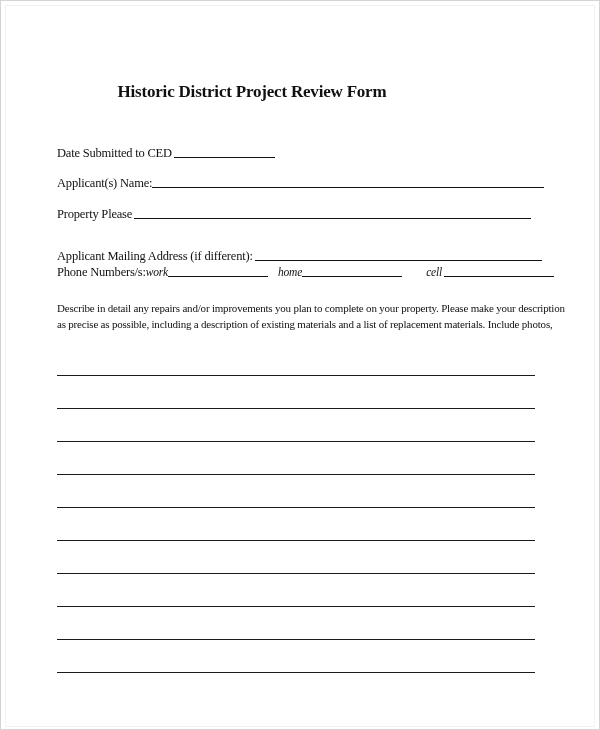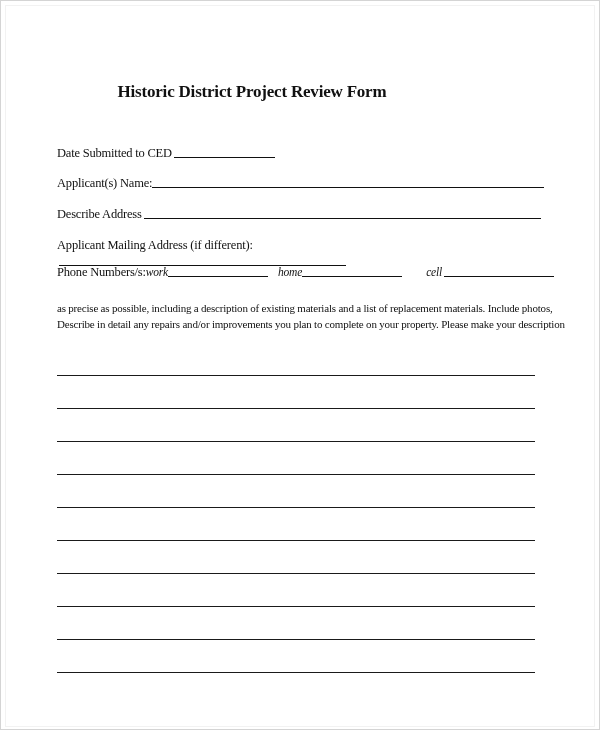--- a/index.html
+++ b/index.html
@@ -96,42 +96,42 @@
   <span class="label">Date Submitted to CED </span>
   <span class="line" style="width:101px;"></span>
 </div>
 
 <div class="field" style="top:175px;">
   <span class="label">Applicant(s) Name:</span>
   <span class="line" style="width:392px;margin-left:0;"></span>
 </div>
 
 <div class="field" style="top:206px;">
-  <span class="label">Describe Address </span>
+  <span class="label">Property Please </span>
   <span class="line" style="width:397px;"></span>
 </div>
 
-<div class="field" style="top:237px;flex-direction:column;">
+<div class="field" style="top:248px;">
   <span class="label">Applicant Mailing Address (if different): </span>
   <span class="line" style="width:287px;"></span>
 </div>
 
 <div class="field" style="top:264px;">
   <span class="label">Phone Numbers/s:  </span>
   <span class="sub">work</span>
   <span class="line" style="width:100px;margin-left:0;"></span>
   <span class="sub" style="margin-left:10px;">home</span>
   <span class="line" style="width:100px;margin-left:0;"></span>
   <span class="sub" style="margin-left:24px;">cell </span>
   <span class="line" style="width:110px;"></span>
 </div>
 
 <div class="desc">
+  <p>Describe in detail any repairs and/or improvements you plan to complete on your property. Please make your description</p>
   <p>as precise as possible, including a description of existing materials and a list of replacement materials.  Include photos,</p>
-  <p>Describe in detail any repairs and/or improvements you plan to complete on your property. Please make your description</p>
 </div>
 
 <div>
   <div class="write-line" style="top:375px;"></div>
   <div class="write-line" style="top:408px;"></div>
   <div class="write-line" style="top:441px;"></div>
   <div class="write-line" style="top:474px;"></div>
   <div class="write-line" style="top:507px;"></div>
   <div class="write-line" style="top:540px;"></div>
   <div class="write-line" style="top:573px;"></div>

